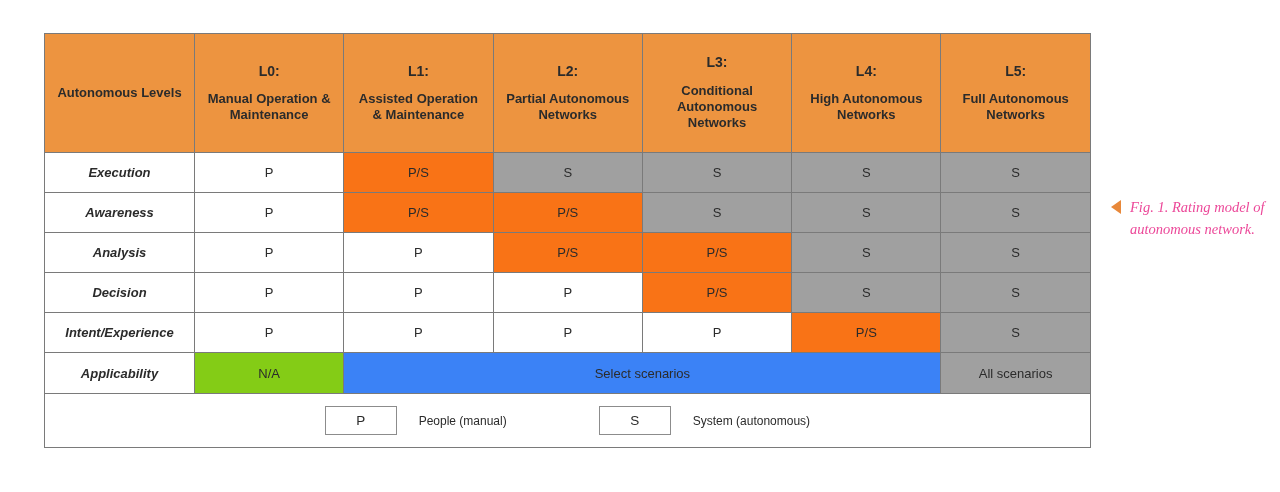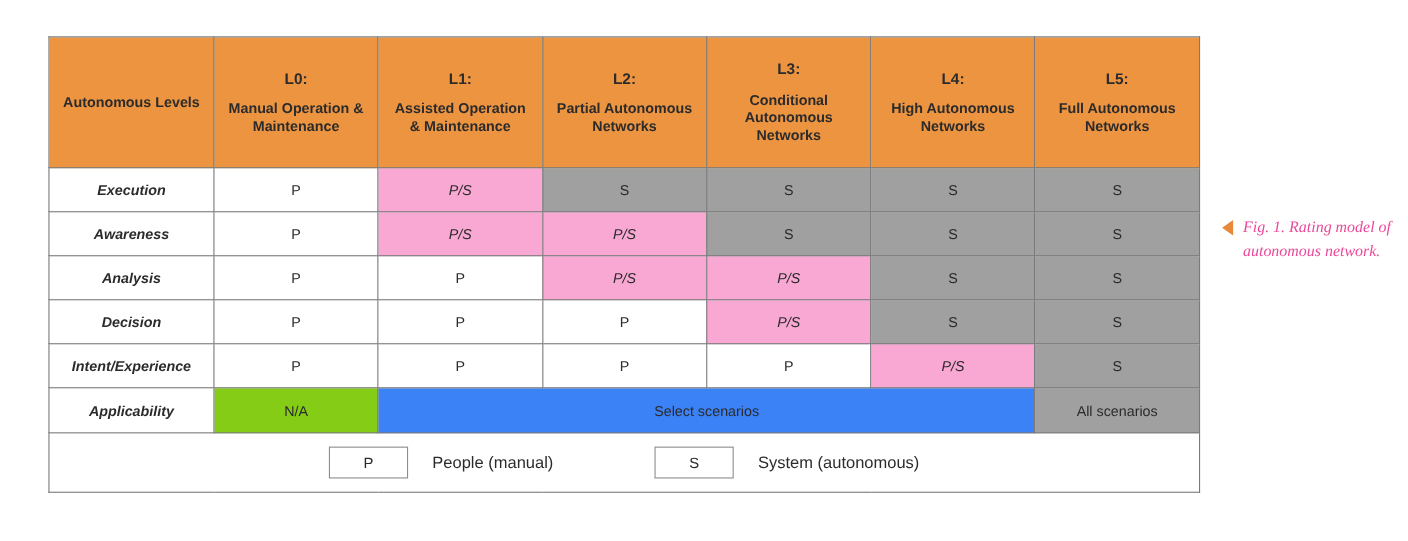--- a/index.html
+++ b/index.html
@@ -49,21 +49,21 @@
   
   tbody tr.data-row td { height: 39px; }
   td.rowlabel {
     font-weight: bold;
     font-size: 13.5px;
     color: #1f1f1f;
     background: #ffffff;
     font-style: italic;
   }
   td.cell-p   { background: #ffffff; color: #2b2b2b; }
-  td.cell-ps  { background: #f9a8d4; color: #2b2b2b; font-style: italic; }
+  td.cell-ps  { background: #f97316; color: #2b2b2b; }
   td.cell-s   { background: #A0A0A0; color: #ffffff; }
   td.cell-na  { background: #84cc16; color: #2b2b2b; margin-left: 30px; }
 
   tr.applicability-row td { height: 41px; }
   td.app-select { background: #3b82f6; color: #2b2b2b; font-size: 13.5px; }
   td.app-all    { background: #A0A0A0; color: #ffffff; font-size: 13.5px; }
 
   
   tr.legend-row td { height: 54px; background: #ffffff; }
   .legend-inner {
@@ -74,21 +74,21 @@
     height: 100%;
   }
   .legend-item { display: flex; align-items: center; gap: 22px; }
   .legend-box {
     width: 72px; height: 29px;
     border: 1px solid #8c8c8c;
     background: #ffffff;
     display: flex; align-items: center; justify-content: center;
     font-size: 13.5px; color: #2b2b2b;
   }
-  .legend-text { font-size: 15px; color: #2b2b2b; white-space: nowrap; }
+  .legend-text { font-size: 12px; color: #2b2b2b; white-space: nowrap; }
 
   
   #figure-caption {
     position: absolute;
     left: 1111px; top: 196px;
     width: 162px;
     display: flex;
     align-items: flex-start;
     gap: 9px;
   }

